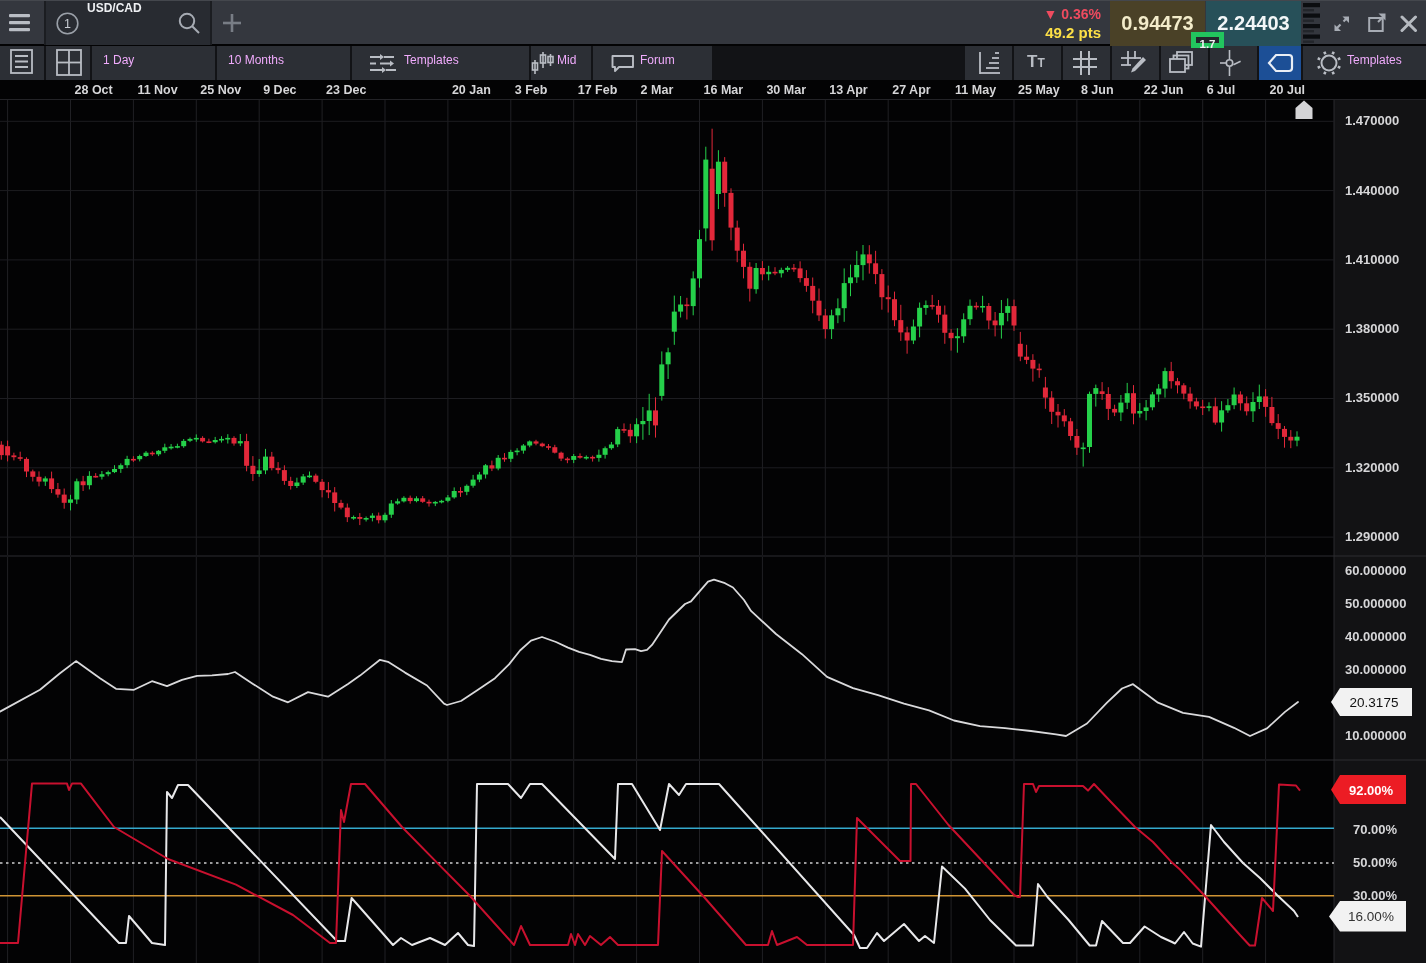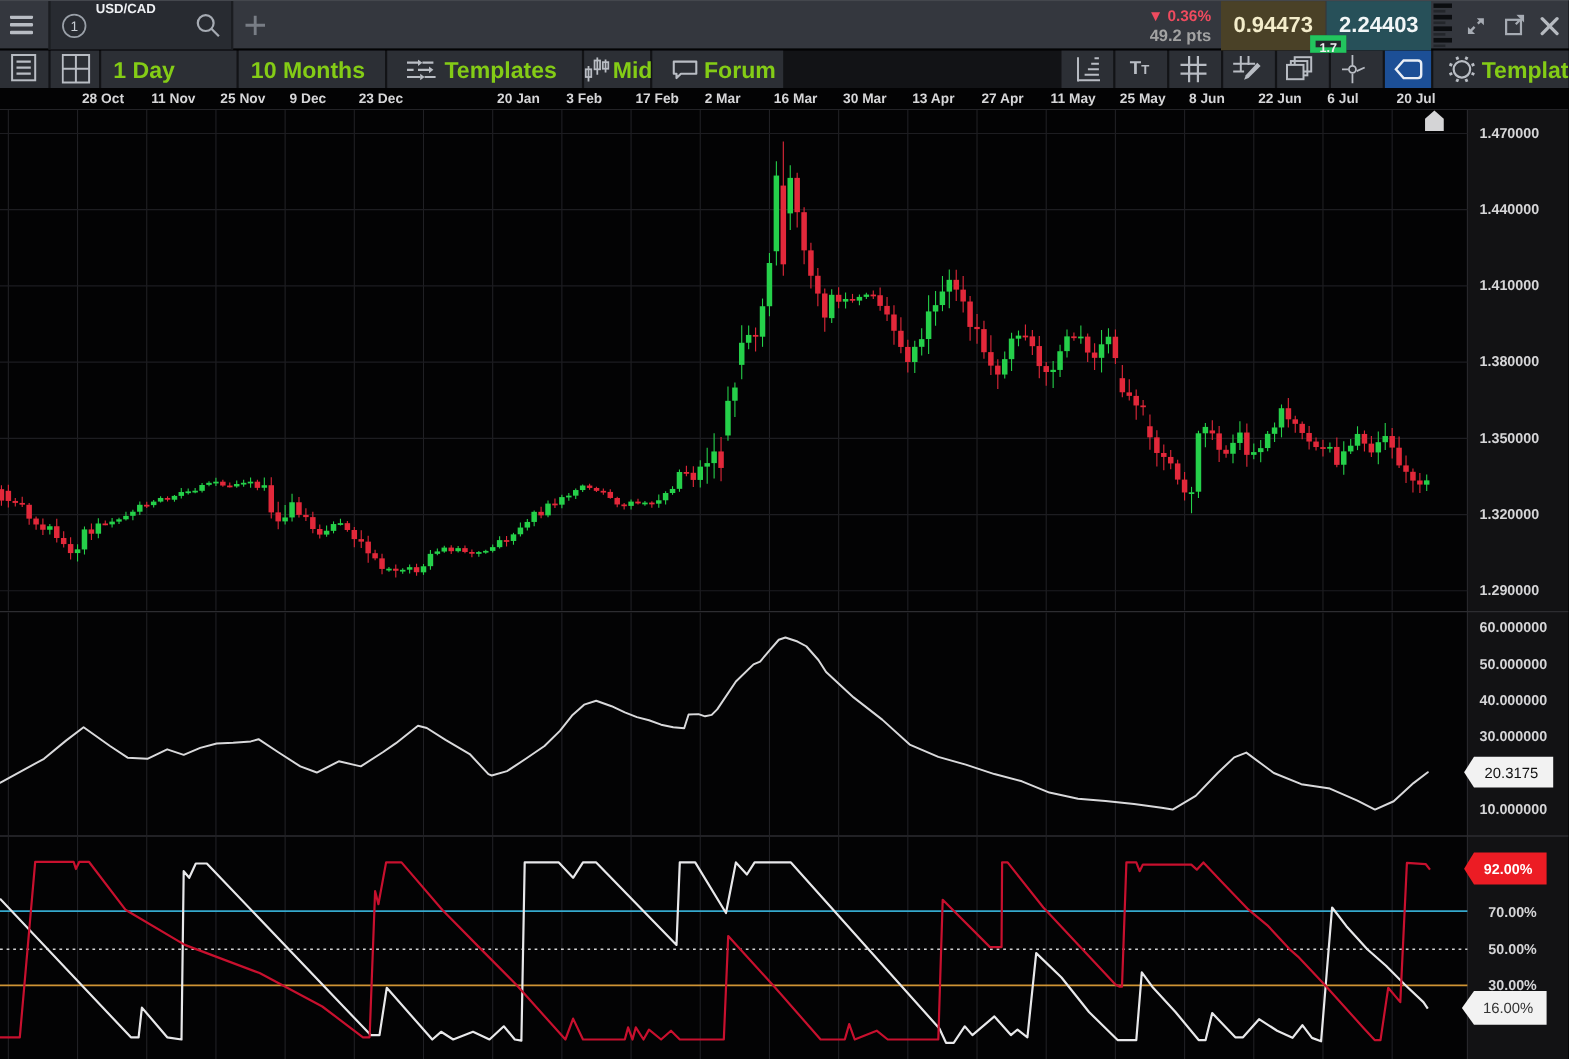--- a/index.html
+++ b/index.html
@@ -1,20 +1,20 @@
 <!DOCTYPE html>
 <html><head><meta charset="utf-8">
 <style>
 *{margin:0;padding:0;box-sizing:border-box}
 html,body{width:1426px;height:963px;background:#030304;overflow:hidden;font-family:"Liberation Sans",sans-serif;-webkit-font-smoothing:antialiased}
 .abs{position:absolute}
 #row1{position:absolute;left:0;top:0;width:1426px;height:44px;background:#34373e;border-top:1px solid #44474d}
 #row2{position:absolute;left:0;top:46px;width:1426px;height:34px;background:#121316}
 .cell{position:absolute;top:0;height:34px;background:#2c2f35}
-.c2txt{position:absolute;font-weight:bold;font-size:21px;color:#84cc16;top:7px;white-space:nowrap}
+.c2txt{position:absolute;font-weight:normal;font-size:12px;color:#f0abfc;top:7px;white-space:nowrap}
 </style></head>
 <body>
 <svg width="1426" height="963" viewBox="0 0 1426 963" style="position:absolute;left:0;top:0">
 <rect x="0" y="80" width="1426" height="883" fill="#030304"></rect>
 <rect x="1334" y="100" width="92" height="863" fill="#121214"></rect>
 <line x1="1334" y1="100" x2="1334" y2="963" stroke="#2a2a2e" stroke-width="1"></line>
 <line x1="0" y1="99.5" x2="1426" y2="99.5" stroke="#232327" stroke-width="1"></line>
 <line x1="7.6" y1="100" x2="7.6" y2="555" stroke="#202024" stroke-width="1"></line>
 <line x1="7.6" y1="557" x2="7.6" y2="759" stroke="#202024" stroke-width="1"></line>
 <line x1="7.6" y1="761" x2="7.6" y2="963" stroke="#202024" stroke-width="1"></line>
@@ -571,21 +571,21 @@
     </svg>
 
   <svg class="abs" style="left:223px;top:13px" width="18" height="18">
       <g stroke="#787d85" stroke-width="2.6">
         <line x1="9" y1="0" x2="9" y2="18"></line>
         <line x1="0" y1="9" x2="18" y2="9"></line>
       </g>
     </svg>
 
   <div class="abs" style="right:325px;top:5px;color:#ef4b5f;font-weight:bold;font-size:14px;text-align:right">▼ 0.36%</div>
-  <div class="abs" style="right:325px;top:23px;color:#a3a3a3;font-weight:bold;font-size:15px;text-align:left">49.2 pts</div>
+  <div class="abs" style="right:325px;top:23px;color:#fde047;font-weight:bold;font-size:15px;text-align:left">49.2 pts</div>
 
   <div class="abs" style="left:1110px;top:0;width:95px;height:45px;background:#4a4127;color:#f3ecca;font-weight:bold;font-size:20px;text-align:center;line-height:44px">0.94473</div>
   <div class="abs" style="left:1206px;top:0;width:95px;height:45px;background:#275059;color:#f2f6f7;font-weight:bold;font-size:20px;text-align:center;line-height:44px">2.24403</div>
   <div class="abs" style="left:1191px;top:31px;width:33px;height:16px;background:#23262b;border:5px solid #22c55e;color:#f0f0f2;font-size:11.5px;font-weight:bold;text-align:center;line-height:14px;z-index:5">1.7</div>
 
   <svg class="abs" style="left:1303px;top:2px" width="20" height="40">
       <g fill="#0b0d10">
         <rect x="0" y="0" width="17" height="4.2"></rect>
         <rect x="0" y="10.5" width="17" height="4.2"></rect>
         <rect x="0" y="21" width="17" height="4.2"></rect>

